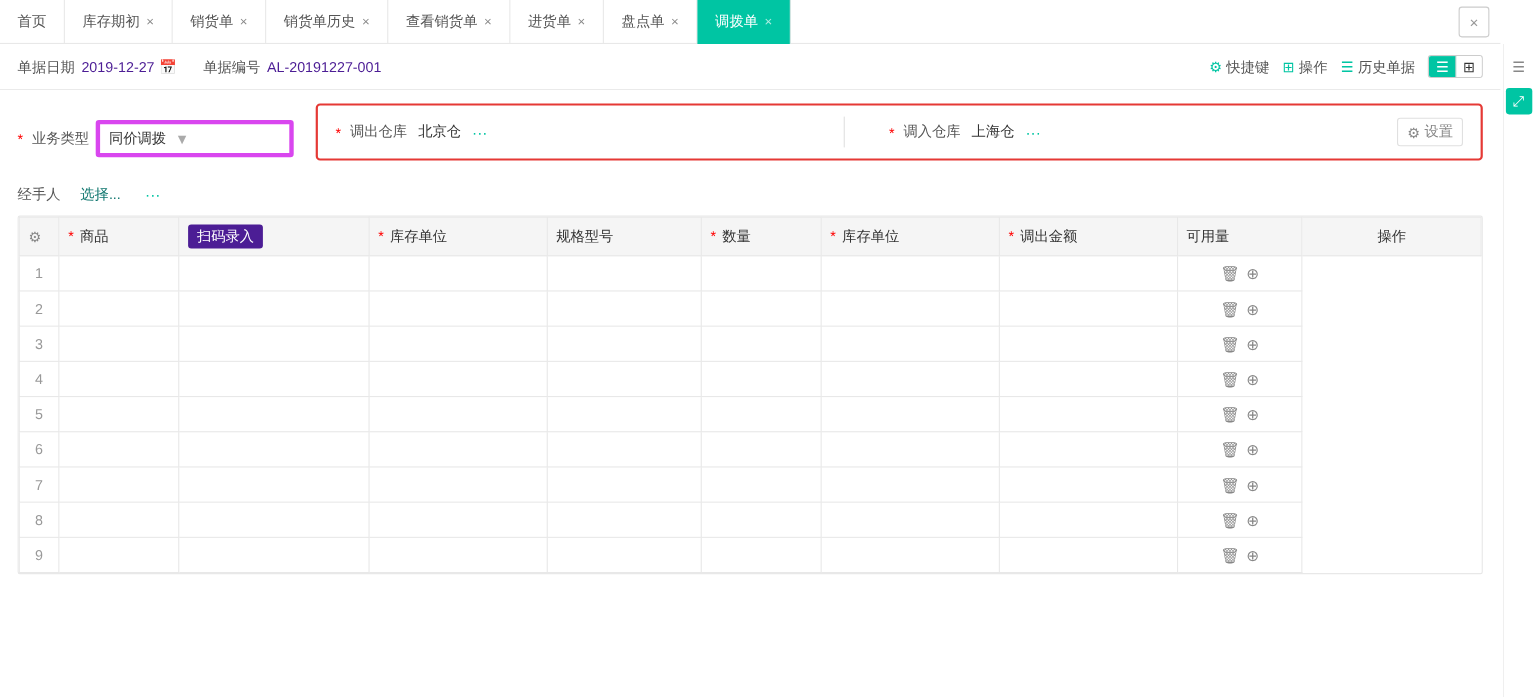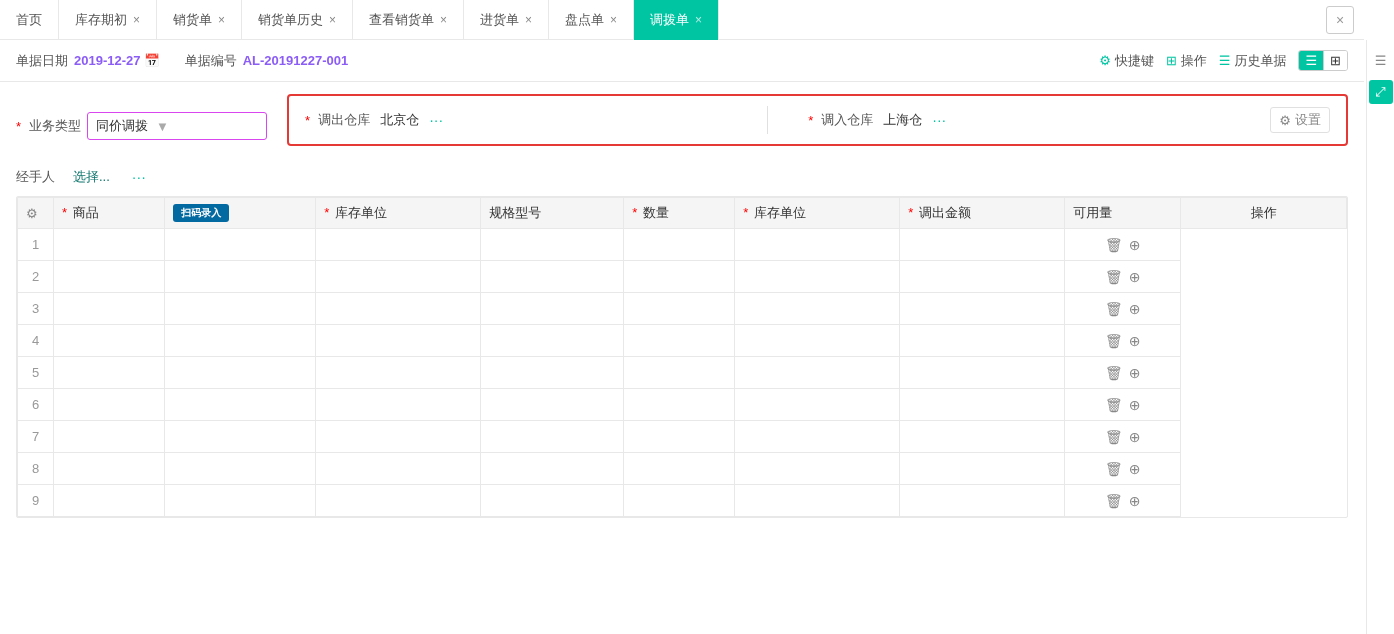--- a/index.html
+++ b/index.html
@@ -67,22 +67,22 @@
       display: flex;
       align-items: center;
       margin-right: 24px;
     }
     .form-header .field-label {
       color: #555;
       margin-right: 6px;
       white-space: nowrap;
     }
     .form-header .field-value {
-      color: #8b5cf6;
-      font-weight: 700;
+      color: #4c1d95;
+      font-weight: 400;
     }
     .form-header .calendar-icon {
       margin-left: 4px;
       color: #00c5a3;
       cursor: pointer;
     }
     .header-actions {
       margin-left: auto;
       display: flex;
       align-items: center;
@@ -128,21 +128,21 @@
       align-items: center;
       gap: 6px;
     }
     .required-star { color: red; margin-right: 2px; }
     .field-label-text { color: #555; white-space: nowrap; }
     .field-input {
       display: flex;
       align-items: center;
       min-width: 120px;
       padding: 4px 8px;
-      border: 1px solid #d946ef;
+      border: 4px solid #d946ef;
       border-radius: 3px;
       background: #fff;
       cursor: pointer;
       gap: 4px;
     }
     .field-input-text { color: #333; }
     .dropdown-arrow { color: #aaa; margin-left: 4px; }
     .ellipsis-btn {
       color: #00c5a3;
       cursor: pointer;
@@ -231,28 +231,27 @@
     .action-icon {
       cursor: pointer;
       color: #888;
       font-size: 14px;
     }
     .subtotal-row td {
       background: #fffbf0;
       font-weight: 500;
     }
     .scan-btn {
-      background: #0369a1;
+      background: #4c1d95;
       color: #fff;
       border: none;
       border-radius: 3px;
       padding: 2px 8px;
       cursor: pointer;
-      font-size: 10px;
-      font-weight: bold;
+      font-size: 13px;
     }
     .th-settings {
       width: 36px;
       text-align: center;
     }
     .gear-icon { cursor: pointer; color: #888; }
 
     
     .right-sidebar {
       position: fixed;

